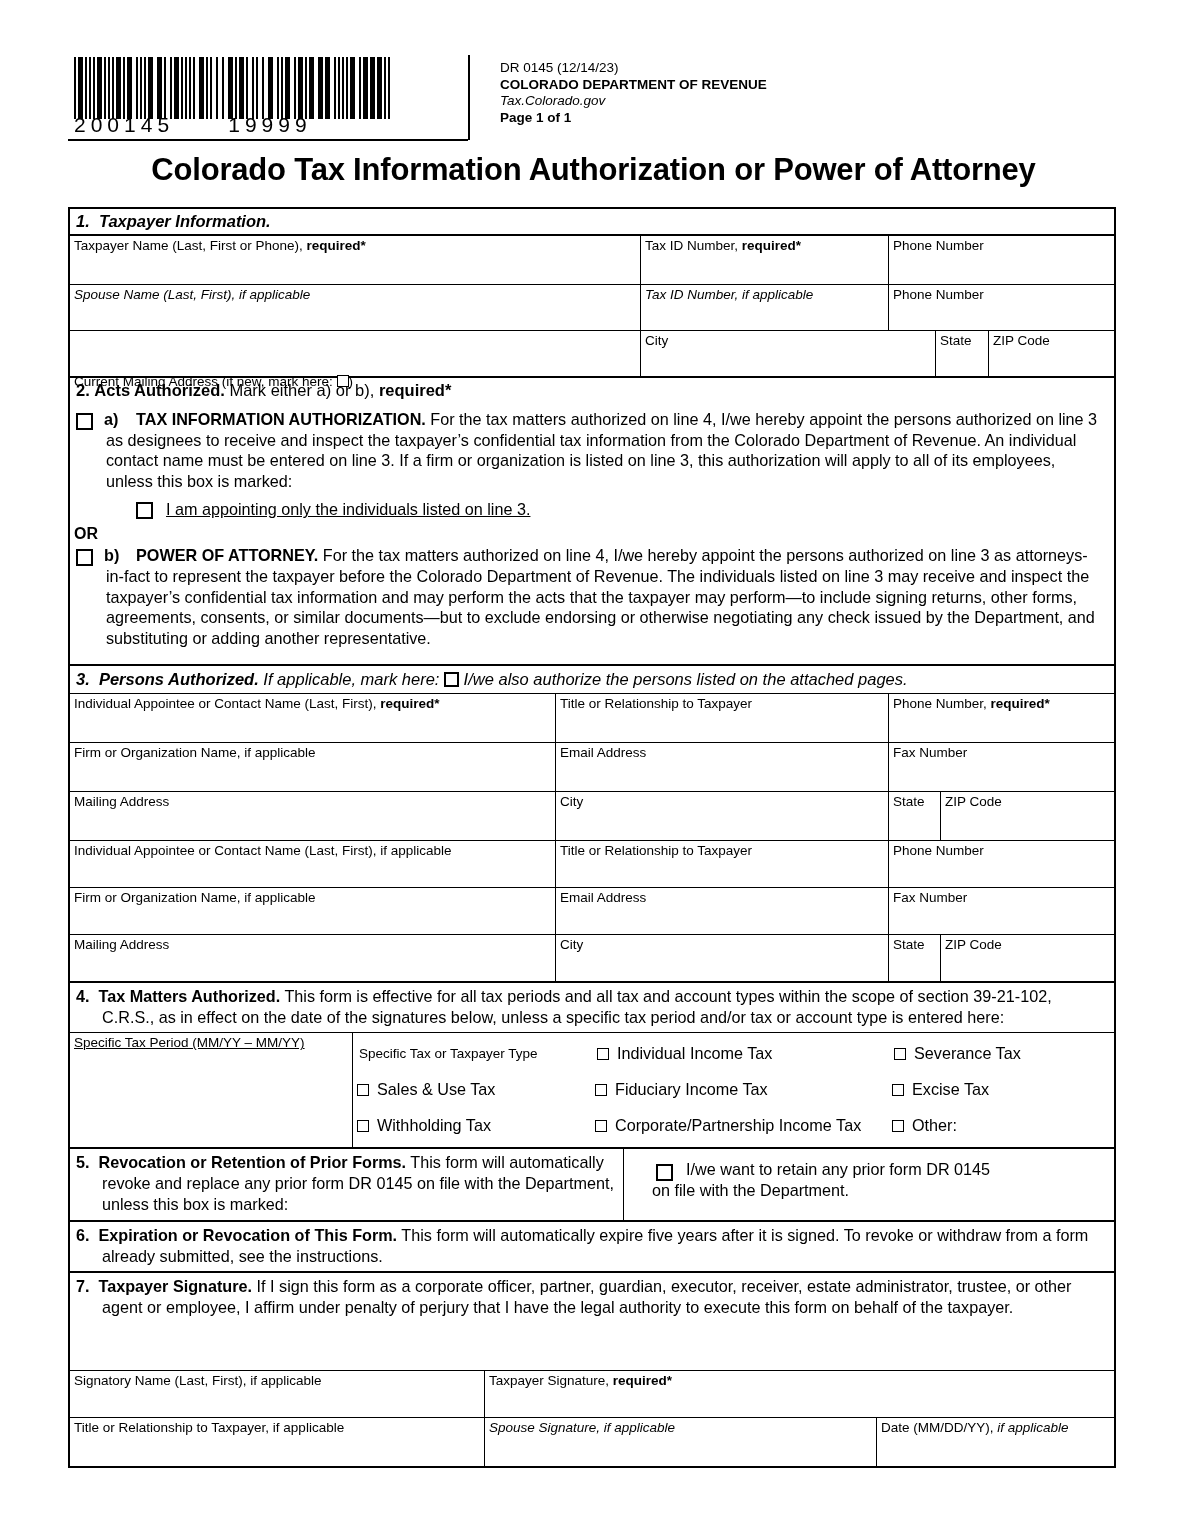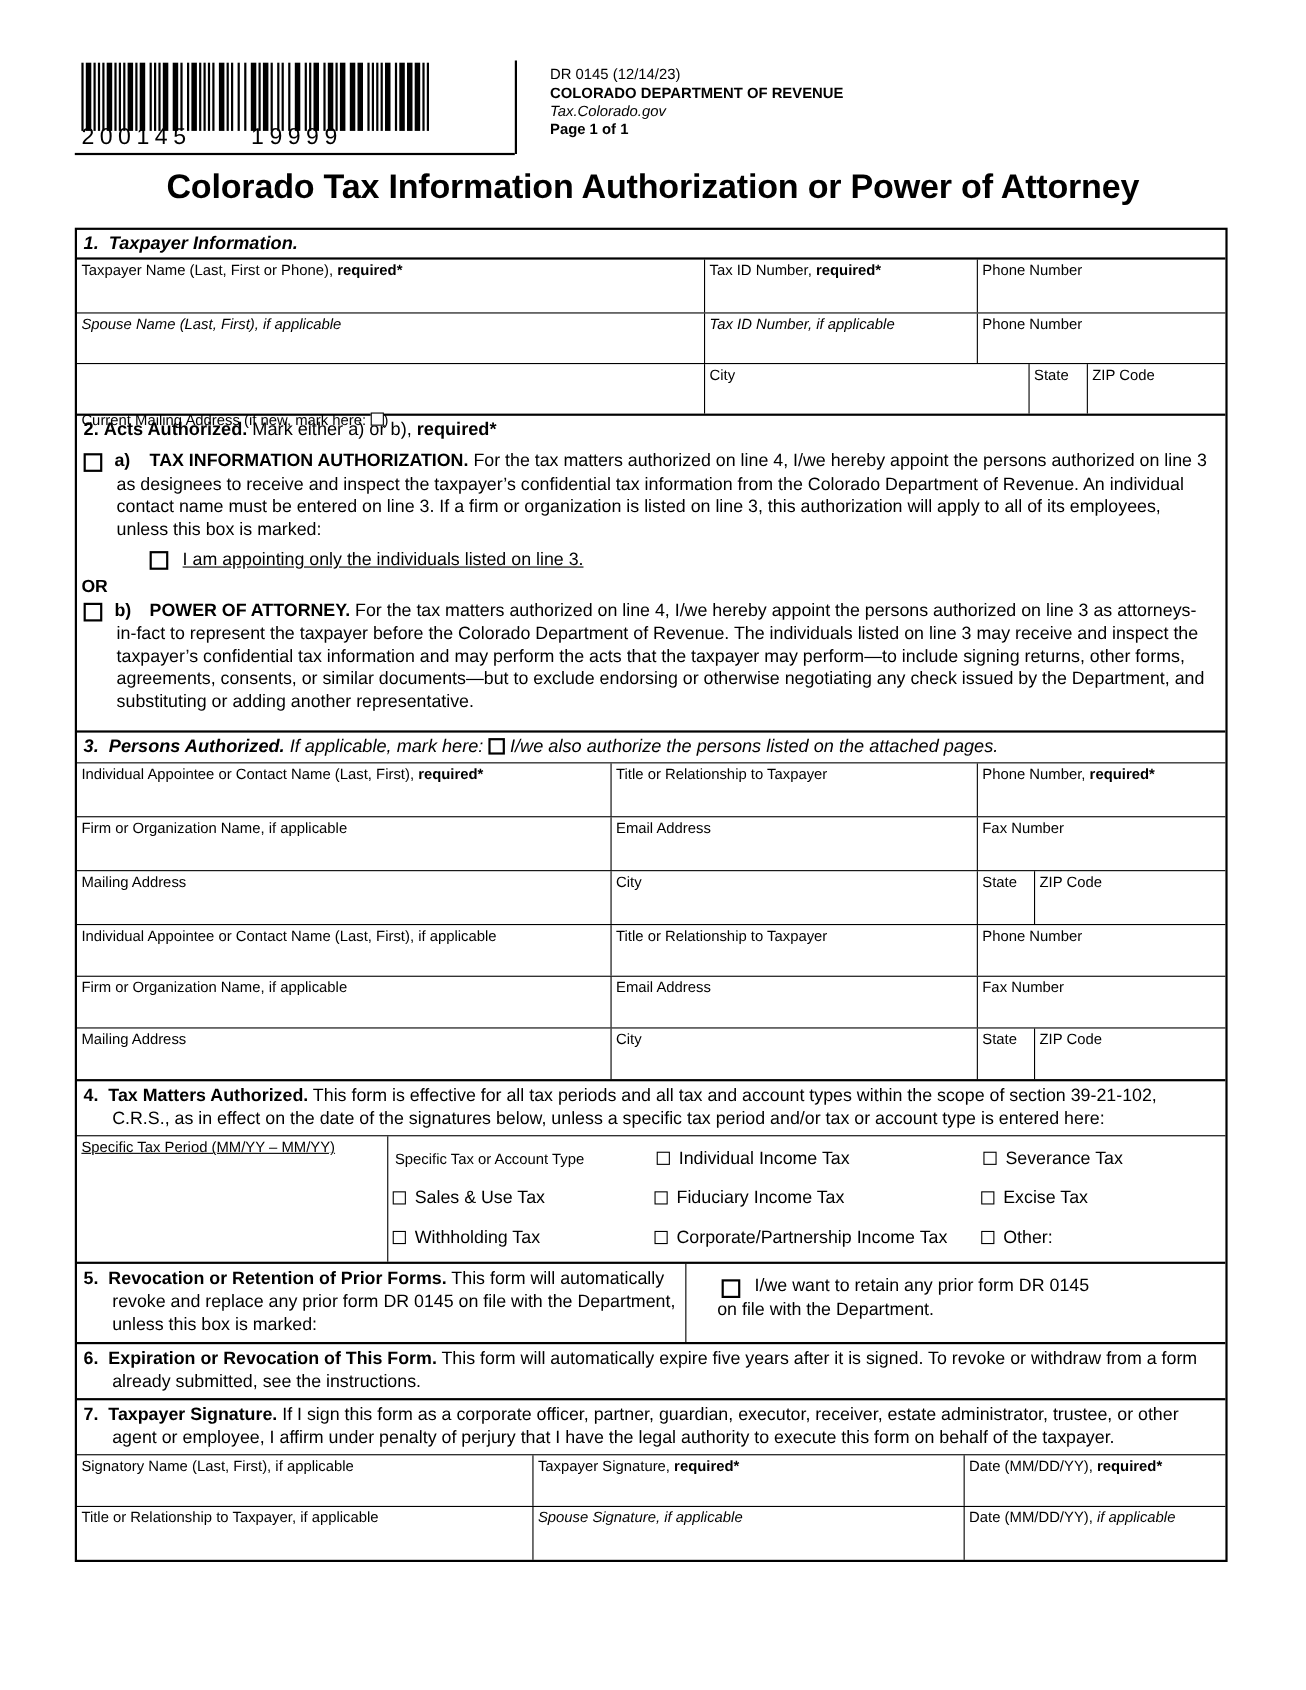--- a/index.html
+++ b/index.html
@@ -484,21 +484,21 @@
       <span>section 39-21-102, C.R.S., as in effect on the date of the signatures below, unless a specific tax period and/or tax or</span>
       <span>account type is entered here:</span></span>
     </div>
 
     <div class="s4grid thinline">
       <div class="s4left">
         <span>Specific Tax Period (MM/YY – MM/YY)</span>
       </div>
       <div class="s4right">
         <div class="s4row">
-          <div class="s4c1 s4label-type">Specific Tax or Account Type</div>
+          <div class="s4c1 s4label-type">Specific Tax or Taxpayer Type</div>
           <div class="s4c2"><span class="cb"></span><span>Individual Income Tax</span></div>
           <div class="s4c3"><span class="cb"></span><span>Severance Tax</span></div>
         </div>
         <div class="s4row">
           <div class="s4c1"><span class="cb"></span><span>Sales &amp; Use Tax</span></div>
           <div class="s4c2"><span class="cb"></span><span>Fiduciary Income Tax</span></div>
           <div class="s4c3"><span class="cb"></span><span>Excise Tax</span></div>
         </div>
         <div class="s4row">
           <div class="s4c1"><span class="cb"></span><span>Withholding Tax</span></div>
@@ -527,29 +527,26 @@
       <span class="hang"><b>6.</b>&nbsp; <b>Expiration or Revocation of This Form.</b><span> This form will automatically expire five years after it is signed.</span>
       <span>To revoke or withdraw from a form already submitted, see the instructions.</span></span>
     </div>
 
     <div class="para rowline">
       <span class="hang"><b>7.</b>&nbsp; <b>Taxpayer Signature.</b><span> If I sign this form as a corporate officer, partner, guardian, executor, receiver, estate administrator,</span>
       <span>trustee, or other agent or employee, I affirm under penalty of perjury that I have the legal authority to execute this form</span>
       <span>on behalf of the taxpayer.</span></span>
     </div>
 
-    <div class="grid thinline" style="height:46px;">
+    <div class="grid thinline" style="height:46px;margin-top:48px;">
       <div class="cell" style="width:414px;">
         <span class="lbl">Signatory Name (Last, First), if applicable</span>
       </div>
       <div class="cell" style="width:392px;">
         <span class="lbl"><span>Taxpayer Signature, </span><b>required*</b></span>
-      </div>
-      <div class="cell" style="flex:1;">
-        <span class="lbl"><span>Date (MM/DD/YY), </span><b>required*</b></span>
       </div>
     </div>
 
     <div class="grid thinline" style="height:48px;">
       <div class="cell" style="width:414px;">
         <span class="lbl">Title or Relationship to Taxpayer, if applicable</span>
       </div>
       <div class="cell" style="width:392px;">
         <span class="lbl it">Spouse Signature, if applicable</span>
       </div>

